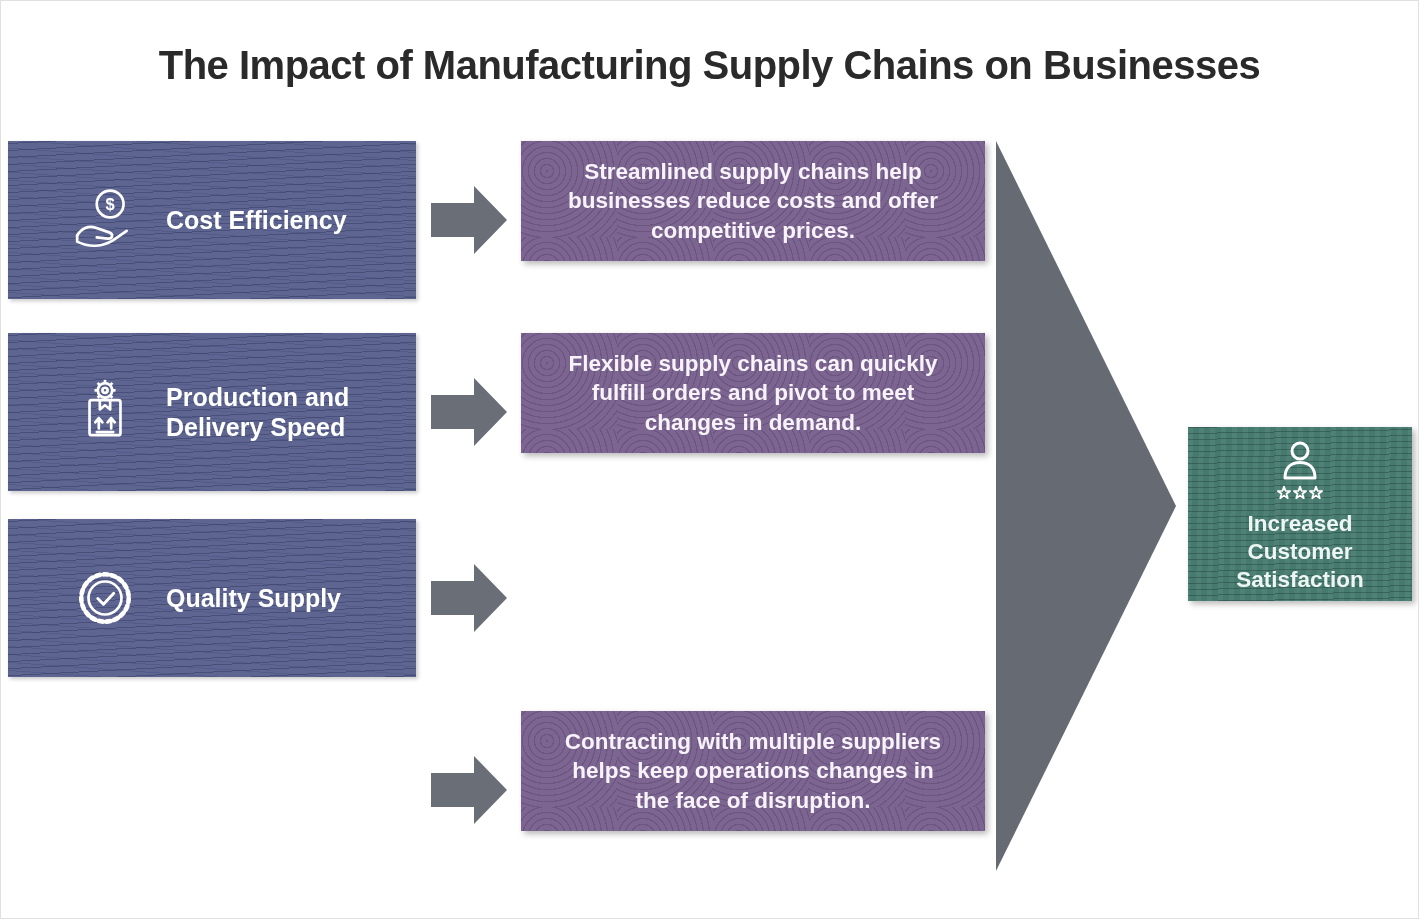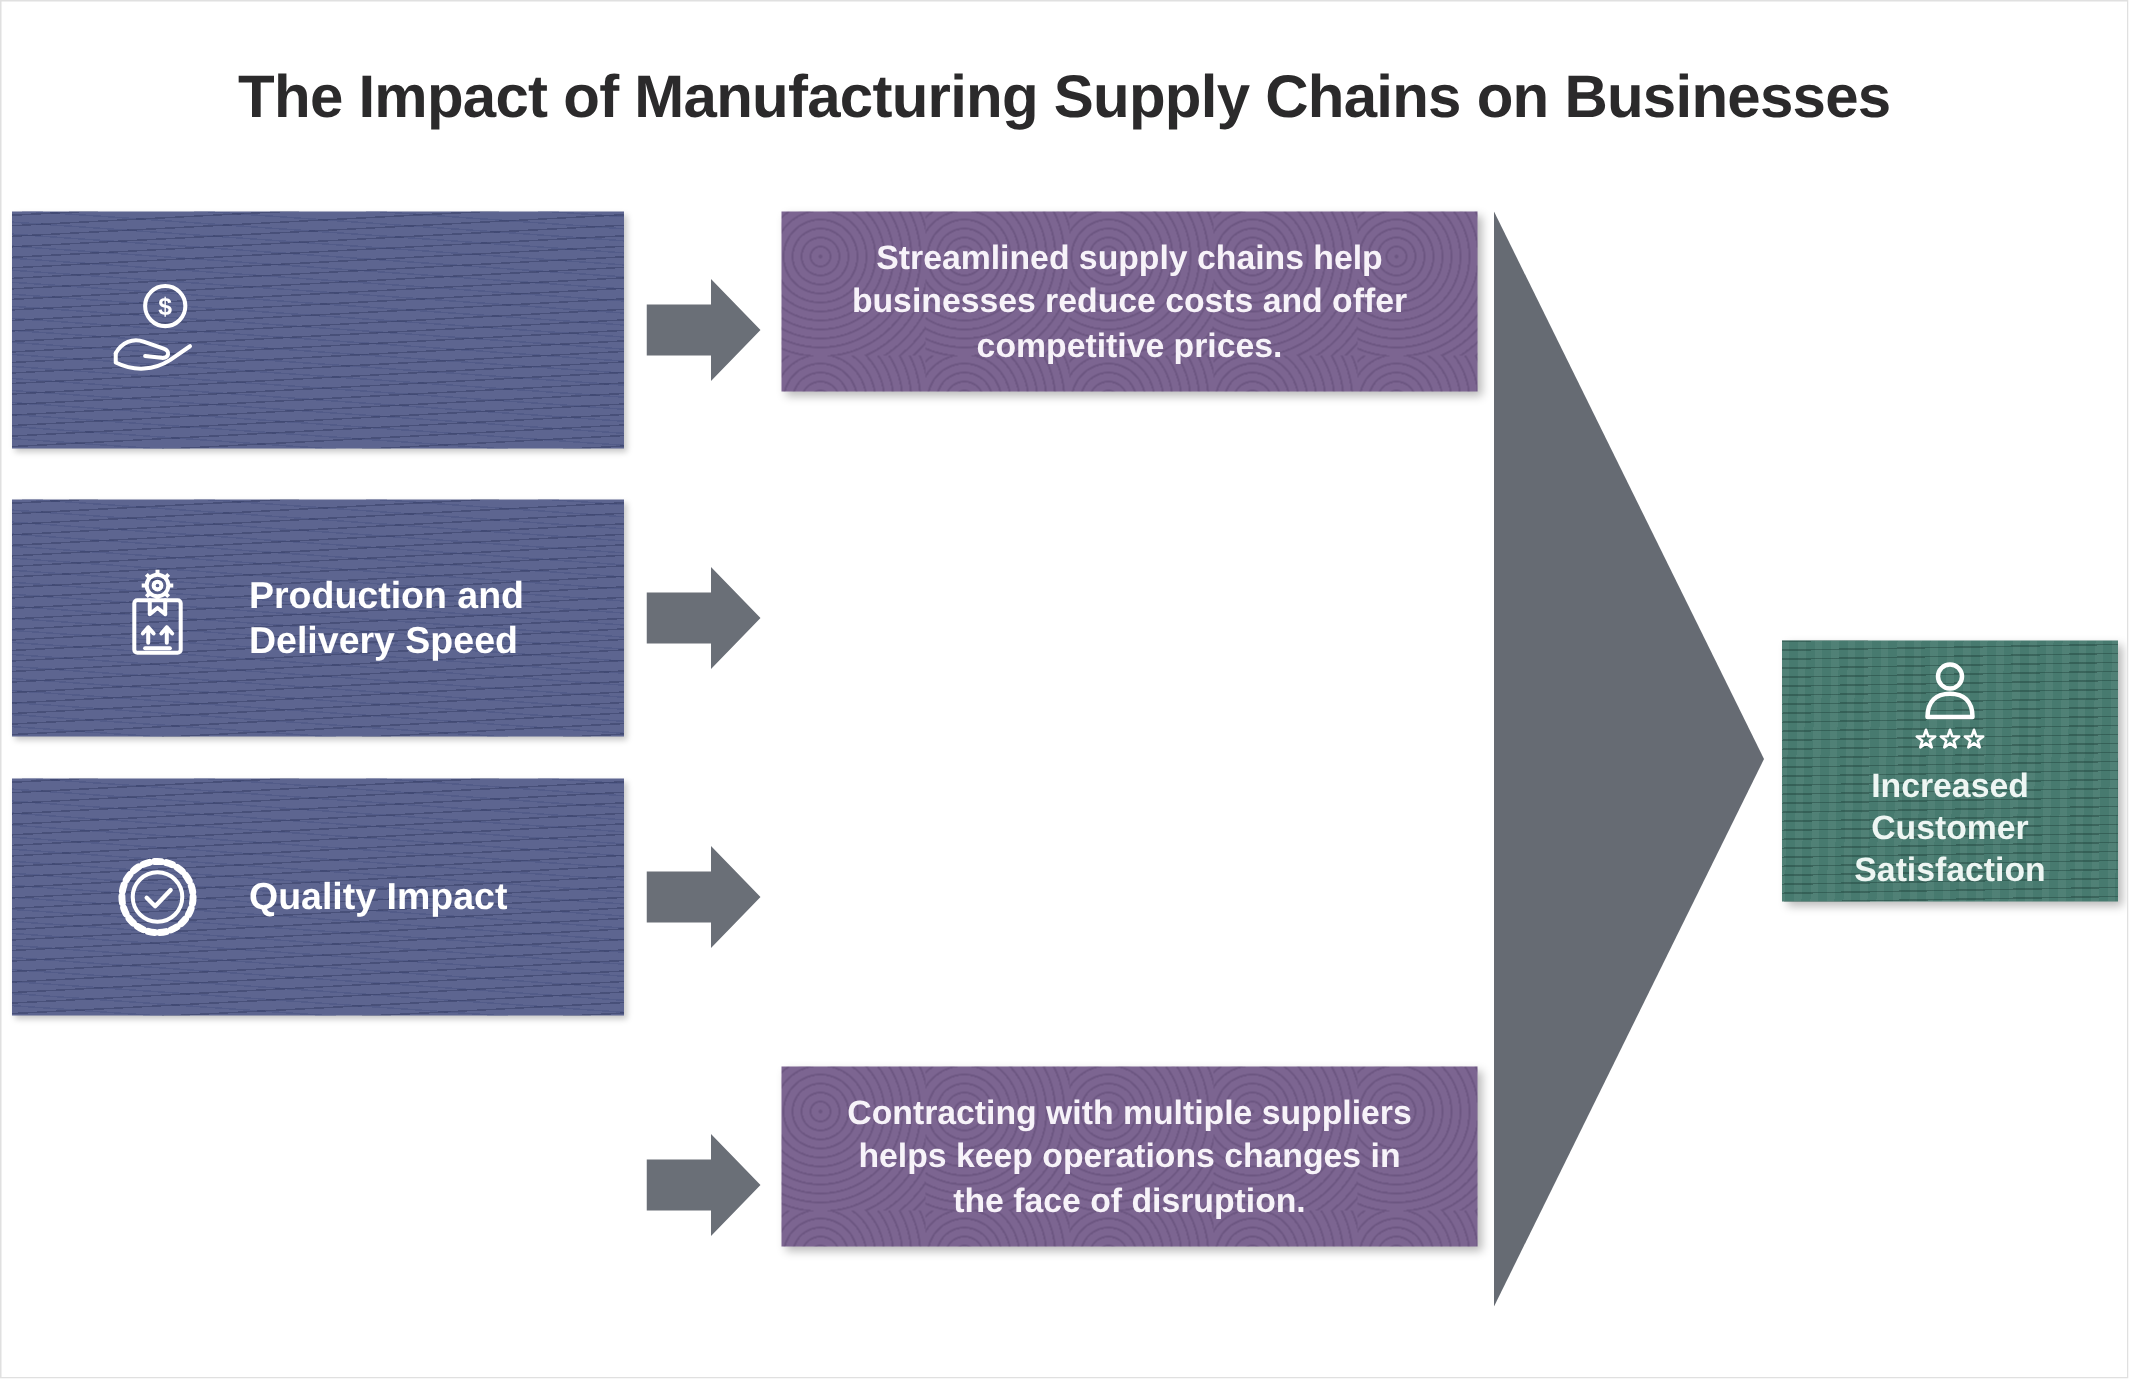--- a/index.html
+++ b/index.html
@@ -55,20 +55,21 @@
   <div class="row" style="top:140px">
     <div class="factor-box">
       <span class="icon-wrap">
         <svg width="66" height="66" viewBox="0 0 64 64" fill="none" stroke="#ffffff" stroke-width="2.6" stroke-linecap="round" stroke-linejoin="round">
           <circle cx="37" cy="16.5" r="13"></circle>
           <text x="37" y="22.5" text-anchor="middle" font-size="16" font-weight="700" fill="#ffffff" stroke="none" font-family="Liberation Sans, sans-serif">$</text>
           <path d="M5 47 C9 40 16 37 23 39.5 L36 44 C40.5 45.5 39.5 50.5 34.5 50 L24 48.8"></path>
           <path d="M5 47 L5 53 C17 59 30 58 40 51.5 L53 42.5"></path>
         </svg>
       </span>
+      <span class="factor-label">Cost Efficiency</span>
     </div>
     <svg class="small-arrow" viewBox="0 0 78 72">
       <polygon points="0,19 43,19 43,2 76,36 43,70 43,53 0,53" fill="#6a6f77"></polygon>
     </svg>
     <div class="desc-box">
       <span class="desc-text">Streamlined supply chains help businesses reduce costs and offer competitive prices.</span>
     </div>
   </div>
 
   <div class="row" style="top:332px">
@@ -99,32 +100,35 @@
           <path d="M26 48 V38 m-3.5 4 L26 38 l3.5 4"></path>
           <path d="M38 48 V38 m-3.5 4 L38 38 l3.5 4"></path>
           <path d="M24 51.5 h16"></path>
         </svg>
       </span>
       <span class="factor-label">Production and Delivery Speed</span>
     </div>
     <svg class="small-arrow" viewBox="0 0 78 72">
       <polygon points="0,19 43,19 43,2 76,36 43,70 43,53 0,53" fill="#6a6f77"></polygon>
     </svg>
+    <div class="desc-box">
+      <span class="desc-text">Flexible supply chains can quickly fulfill orders and pivot to meet changes in demand.</span>
+    </div>
   </div>
 
   <div class="row" style="top:518px">
     <div class="factor-box">
       <span class="icon-wrap">
         <svg width="66" height="66" viewBox="0 0 64 64" fill="none" stroke="#ffffff" stroke-linecap="round" stroke-linejoin="round">
           <circle cx="32" cy="32" r="23" stroke-width="4.5" stroke-dasharray="4.2 3.4"></circle>
           <circle cx="32" cy="32" r="16" stroke-width="2.6"></circle>
           <path d="M25 32.5 l5.5 5.5 l10 -10.5" stroke-width="2.8"></path>
         </svg>
       </span>
-      <span class="factor-label">Quality Impact</span>
+      <span class="factor-label">Quality Supply</span>
     </div>
     <svg class="small-arrow" viewBox="0 0 78 72">
       <polygon points="0,19 43,19 43,2 76,36 43,70 43,53 0,53" fill="#6a6f77"></polygon>
     </svg>
   </div>
 
   <div class="row" style="top:710px">
     <svg class="small-arrow" viewBox="0 0 78 72">
       <polygon points="0,19 43,19 43,2 76,36 43,70 43,53 0,53" fill="#6a6f77"></polygon>
     </svg>

